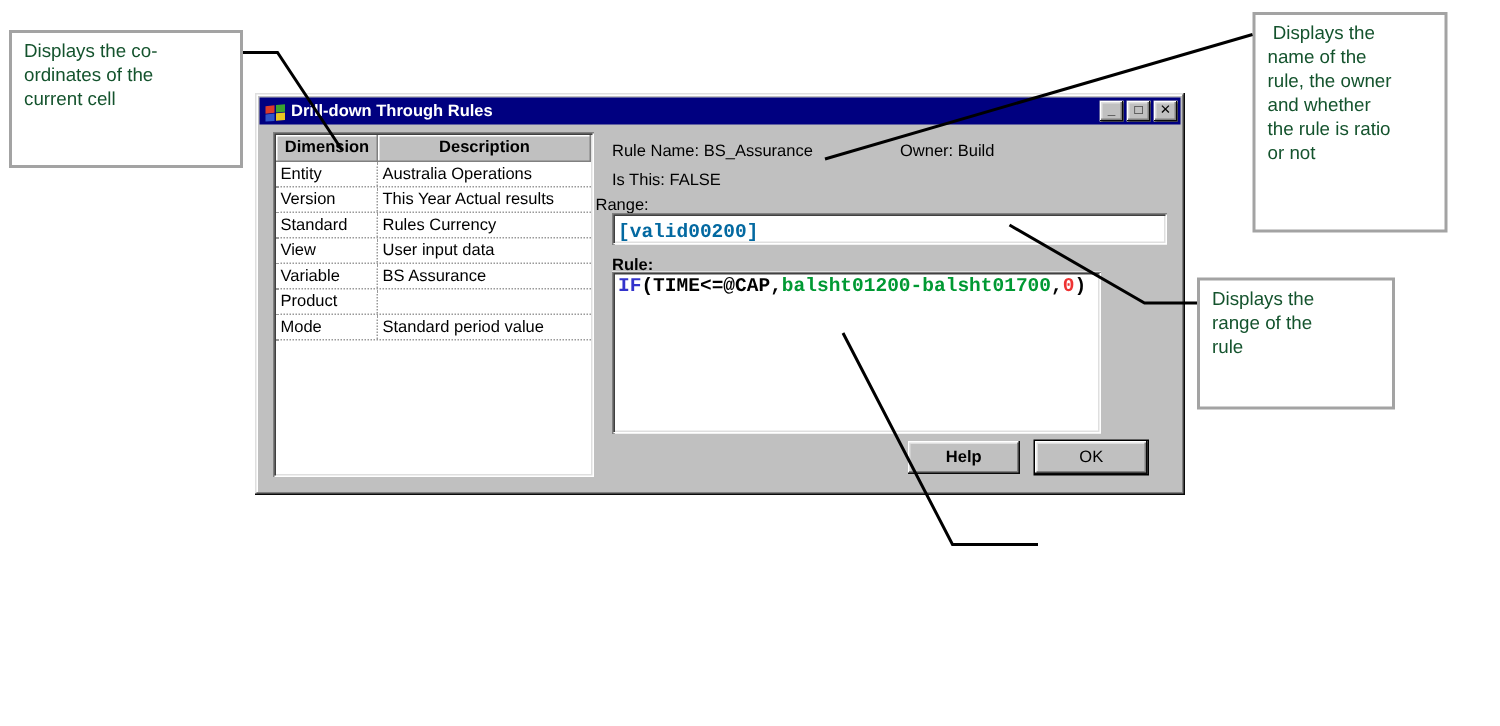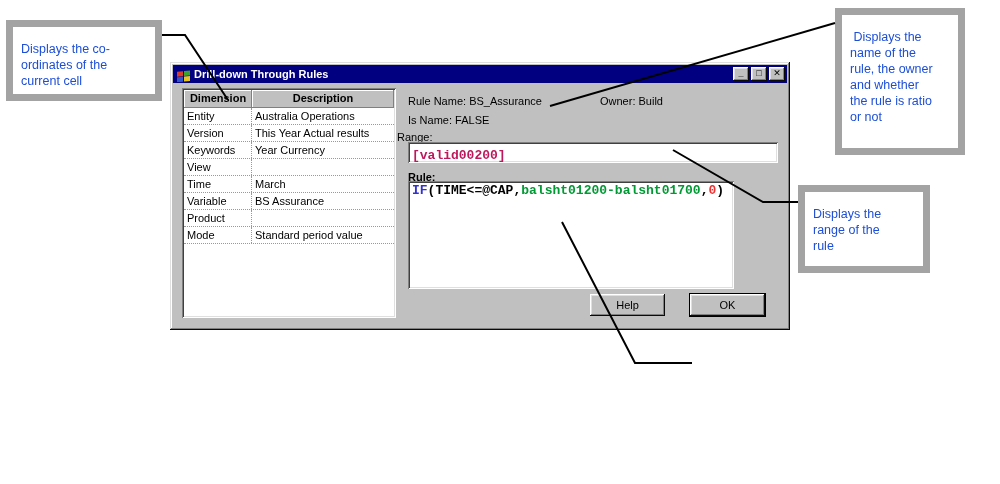--- a/index.html
+++ b/index.html
@@ -4,25 +4,25 @@
 <style>
   * { margin:0; padding:0; box-sizing:border-box; }
   html,body { background:#fff; }
   #canvas {
     position:relative; width:1000px; height:484px; background:#ffffff;
     font-family:"Liberation Sans","DejaVu Sans",sans-serif; overflow:hidden;
   }
 
   
   .callout {
-    position:absolute; background:#fff; border:7px solid #a3a3a3;
-    font-size:12.5px; line-height:16px; color:#1d4ed8;
-    padding:14px 8px; white-space:pre-line; z-index:5;
-  }
-  #co-tl { left:6px;   top:20px;  width:156px; height:81px;  }
+    position:absolute; background:#fff; border:2px solid #a3a3a3;
+    font-size:12.5px; line-height:16px; color:#14532d;
+    padding:4px 8px; white-space:pre-line; z-index:5;
+  }
+  #co-tl { left:6px;   top:20px;  width:156px; height:92px;  }
   #co-tr { left:835px; top:8px;   width:130px; height:147px; }
   #co-mr { left:798px; top:185px; width:132px; height:88px;  }
   #co-br { left:692px; top:350px; width:305px; height:117px; }
 
   
   #arrows { position:absolute; left:0; top:0; z-index:20; pointer-events:none; }
 
   
   #dialog {
     position:absolute; left:170px; top:62px; width:620px; height:268px;
@@ -92,21 +92,21 @@
   }
 
   
   .btn {
     position:absolute; width:75px; height:22px; background:#c0c0c0;
     font-family:"Liberation Sans","DejaVu Sans",sans-serif; font-size:11px; color:#000;
     border:none; cursor:default;
     box-shadow: inset -1px -1px 0 #0a0a0a, inset 1px 1px 0 #ffffff,
                 inset -2px -2px 0 #808080, inset 2px 2px 0 #dfdfdf;
   }
-  #help-btn { left:420px; top:232px; }
+  #help-btn { left:435px; top:232px;font-weight:bold; }
   #ok-btn   { left:520px; top:232px; outline:1px solid #000; }
 </style>
 </head>
 <body>
 
 <div id="canvas">
 
   <div class="callout" id="co-tl">Displays the co-
 ordinates of the
 current cell</div>
@@ -154,51 +154,48 @@
       <div id="tbl-body">
           <div class="tbl-row">
             <div class="td td-dim">Entity</div>
             <div class="td td-desc">Australia Operations</div>
           </div>
           <div class="tbl-row">
             <div class="td td-dim">Version</div>
             <div class="td td-desc">This Year Actual results</div>
           </div>
           <div class="tbl-row">
-            <div class="td td-dim">Keywords</div>
-            <div class="td td-desc">Year Currency</div>
+            <div class="td td-dim">Standard</div>
+            <div class="td td-desc">Rules Currency</div>
           </div>
           <div class="tbl-row">
             <div class="td td-dim">View</div>
-          </div>
-          <div class="tbl-row">
-            <div class="td td-dim">Time</div>
-            <div class="td td-desc">March</div>
+            <div class="td td-desc">User input data</div>
           </div>
           <div class="tbl-row">
             <div class="td td-dim">Variable</div>
             <div class="td td-desc">BS Assurance</div>
           </div>
           <div class="tbl-row">
             <div class="td td-dim">Product</div>
           </div>
           <div class="tbl-row">
             <div class="td td-dim">Mode</div>
             <div class="td td-desc">Standard period value</div>
           </div>
         </div>
     </div>
 
     <div class="lbl" id="rule-name">Rule Name: BS_Assurance</div>
     <div class="lbl" id="owner">Owner: Build</div>
-    <div class="lbl" id="is-ratio">Is Name: FALSE</div>
+    <div class="lbl" id="is-ratio">Is This: FALSE</div>
     <div class="lbl" id="range-label">Range:</div>
 
     <div class="field" id="range-field">
-      <span class="mono" id="range-value" style="color: #be185d;">[valid00200]</span>
+      <span class="mono" id="range-value" style="color: #0369a1;">[valid00200]</span>
     </div>
 
     <div class="lbl" id="rule-label">Rule:</div>
 
     <div class="field" id="rule-field">
       <div class="mono" id="rule-line"><span style="color: rgb(51, 51, 204);">IF</span><span style="color: rgb(0, 0, 0);">(TIME&lt;=@CAP,</span><span style="color: rgb(0, 153, 51);">balsht01200-balsht01700</span><span style="color: rgb(0, 0, 0);">,</span><span style="color: rgb(238, 51, 51);">0</span><span style="color: rgb(0, 0, 0);">)</span></div>
     </div>
 
     <button class="btn" id="help-btn">Help</button>
     <button class="btn" id="ok-btn">OK</button>

